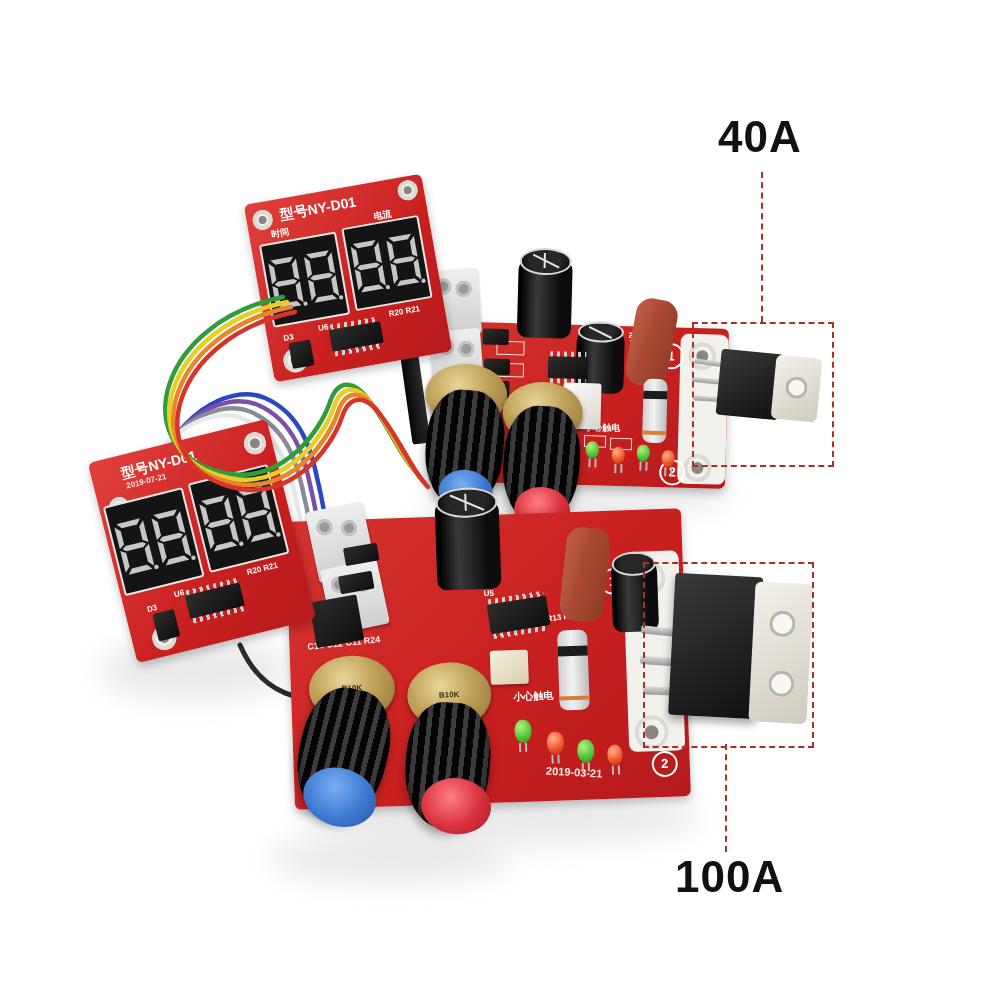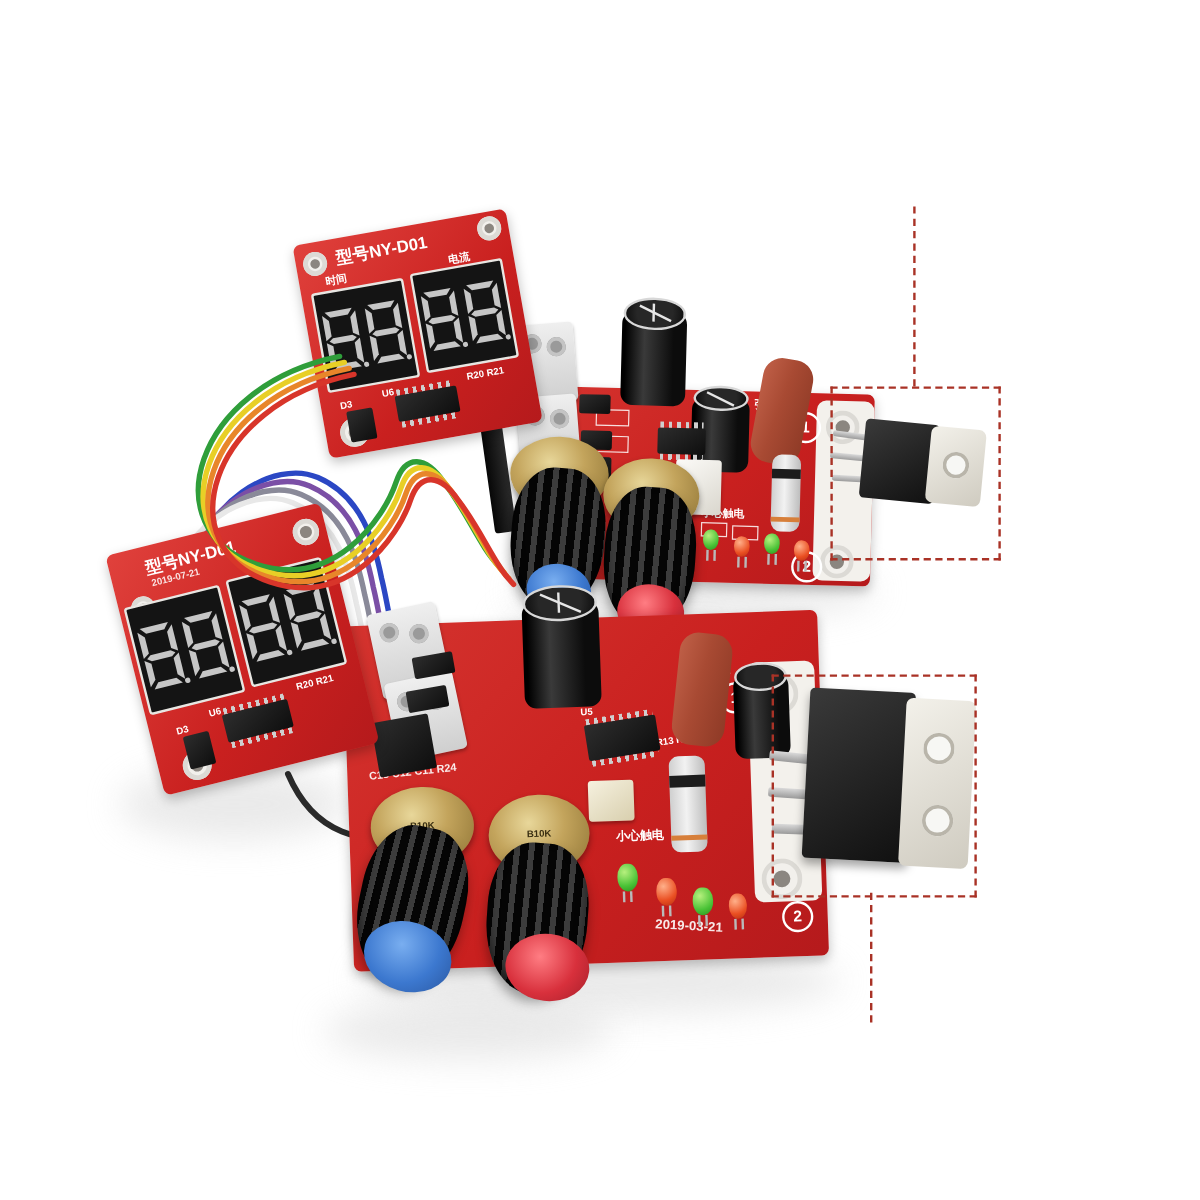--- a/index.html
+++ b/index.html
@@ -319,20 +319,22 @@
 
   <svg class="abs" style="left:0;top:0;" width="1000" height="1000">
     <g fill="none" stroke-linecap="round" stroke-width="4.5">
       <path d="M283,297 C160,322 128,442 213,470 C278,492 320,432 330,402 C338,378 355,380 370,402 C390,428 400,456 416,472" stroke="#2f9e3a"></path>
       <path d="M283,297 C160,322 128,442 213,470 C278,492 320,432 330,402 C338,378 355,380 370,402 C390,428 400,456 416,472" transform="translate(4,5)" stroke="#e8cf26"></path>
       <path d="M283,297 C160,322 128,442 213,470 C278,492 320,432 330,402 C338,378 355,380 370,402 C390,428 400,456 416,472" transform="translate(8,10)" stroke="#e8862a"></path>
       <path d="M283,297 C160,322 128,442 213,470 C278,492 320,432 330,402 C338,378 355,380 370,402 C390,428 400,456 416,472" transform="translate(12,15)" stroke="#d8352a"></path>
     </g>
   </svg>
 
+  <div class="anno-label" style="left:718px;top:112px;">40A</div>
   <div class="dash-vline" style="left:761px;top:172px;height:150px;"></div>
   <div class="dash-rect" style="left:692px;top:322px;width:138px;height:141px;"></div>
 
   <div class="dash-rect" style="left:643px;top:562px;width:167px;height:182px;"></div>
   <div class="dash-vline" style="left:725px;top:744px;height:108px;"></div>
+  <div class="anno-label" style="left:675px;top:852px;">100A</div>
 
 
 </div>
 
 </body></html>

